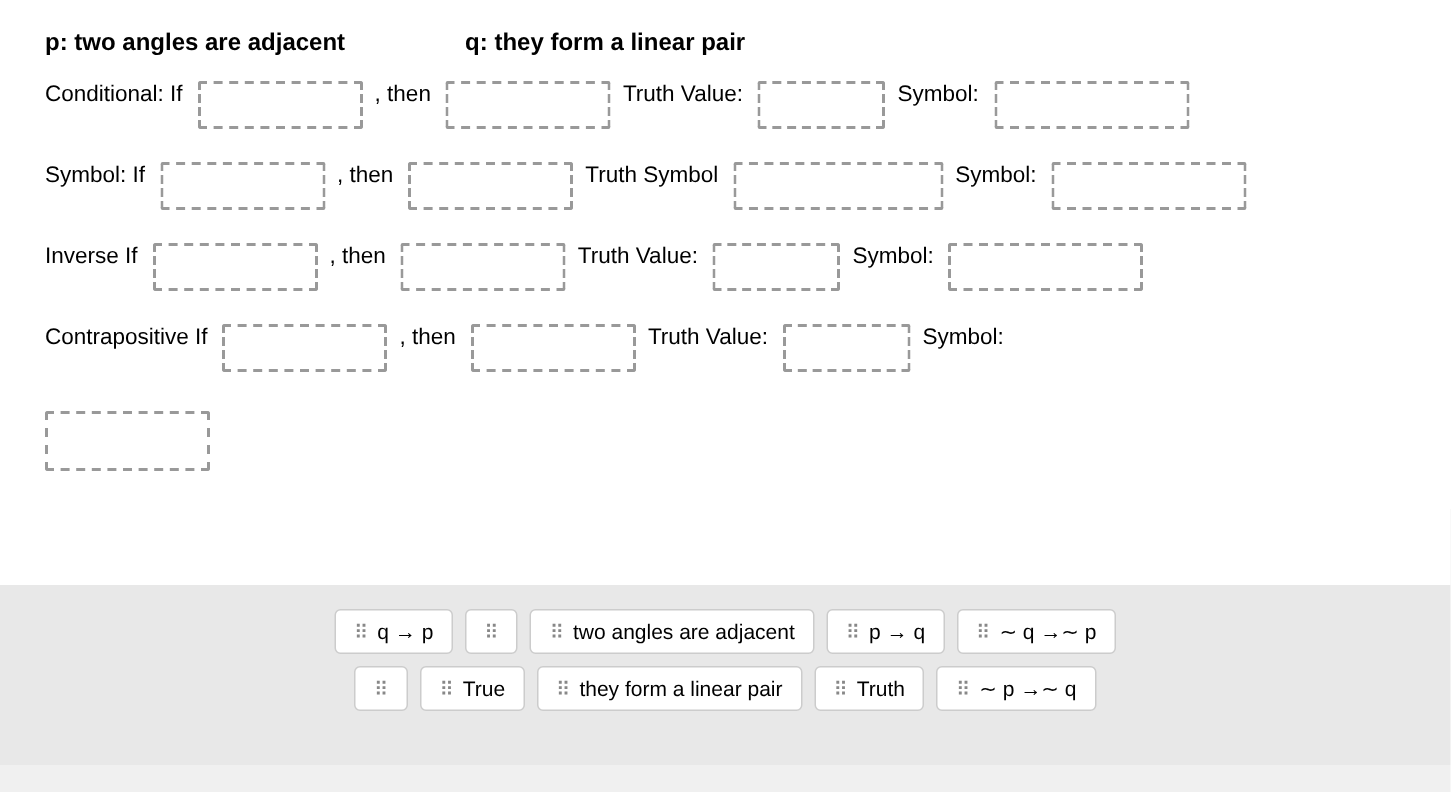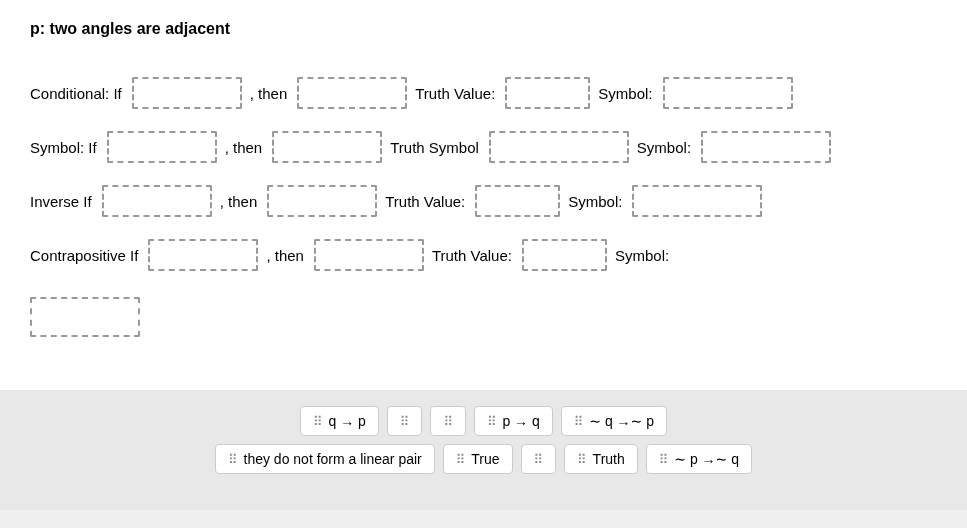--- a/index.html
+++ b/index.html
@@ -13,36 +13,36 @@
 
     .main-area {
       background: #ffffff;
       padding: 20px 30px 20px 30px;
       min-height: 390px;
     }
 
     .header-row {
       display: flex;
       gap: 80px;
-      margin-bottom: 39px;
+      margin-bottom: 16px;
     }
 
     .header-p {
       font-weight: bold;
       font-size: 16px;
     }
 
     .header-q {
       font-weight: bold;
       font-size: 16px;
     }
 
     .statement-row {
       display: flex;
-      align-items: center;
+      align-items: flex-start;
       margin-bottom: 22px;
       gap: 4px;
       flex-wrap: wrap;
     }
 
     .label-text {
       font-size: 15px;
       white-space: nowrap;
       margin-right: 2px;
     }
@@ -126,20 +126,21 @@
 
     .symbol-text {
     }
   </style>
 </head>
 <body>
 
 <div class="main-area">
   <div class="header-row">
     <span class="header-p">p: two angles are adjacent</span>
+    <span class="header-q">q: they form a linear pair</span>
   </div>
 
   
   <div class="statement-row">
     <span class="label-text">Conditional: If</span>
     <div class="dashed-box"></div>
     <span class="label-text">, then</span>
     <div class="dashed-box"></div>
     <span class="label-text">Truth Value:</span>
     <div class="dashed-box-small"></div>
@@ -190,41 +191,42 @@
   <div class="drag-items-row">
     <div class="drag-item">
       <span class="drag-handle">⠿</span>
       <span class="symbol-text">q → p</span>
     </div>
     <div class="drag-item">
       <span class="drag-handle">⠿</span>
     </div>
     <div class="drag-item">
       <span class="drag-handle">⠿</span>
+      <span>two angles are adjacent</span>
     </div>
     <div class="drag-item">
       <span class="drag-handle">⠿</span>
       <span class="symbol-text">p → q</span>
     </div>
     <div class="drag-item">
       <span class="drag-handle">⠿</span>
       <span class="symbol-text">∼ q →∼ p</span>
     </div>
   </div>
   <div class="drag-items-row">
     <div class="drag-item">
       <span class="drag-handle">⠿</span>
-      <span>they do not form a linear pair</span>
     </div>
     <div class="drag-item">
       <span class="drag-handle">⠿</span>
       <span>True</span>
     </div>
     <div class="drag-item">
       <span class="drag-handle">⠿</span>
+      <span>they form a linear pair</span>
     </div>
     <div class="drag-item">
       <span class="drag-handle">⠿</span>
       <span>Truth</span>
     </div>
     <div class="drag-item">
       <span class="drag-handle">⠿</span>
       <span class="symbol-text">∼ p →∼ q</span>
     </div>
   </div>

